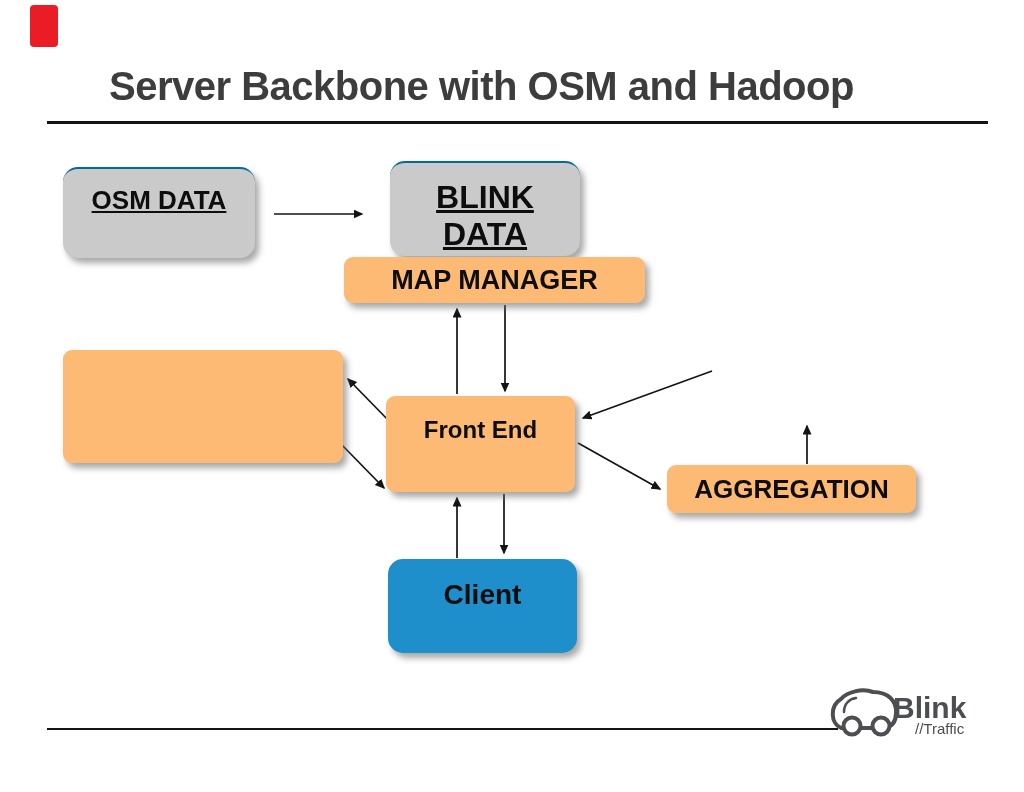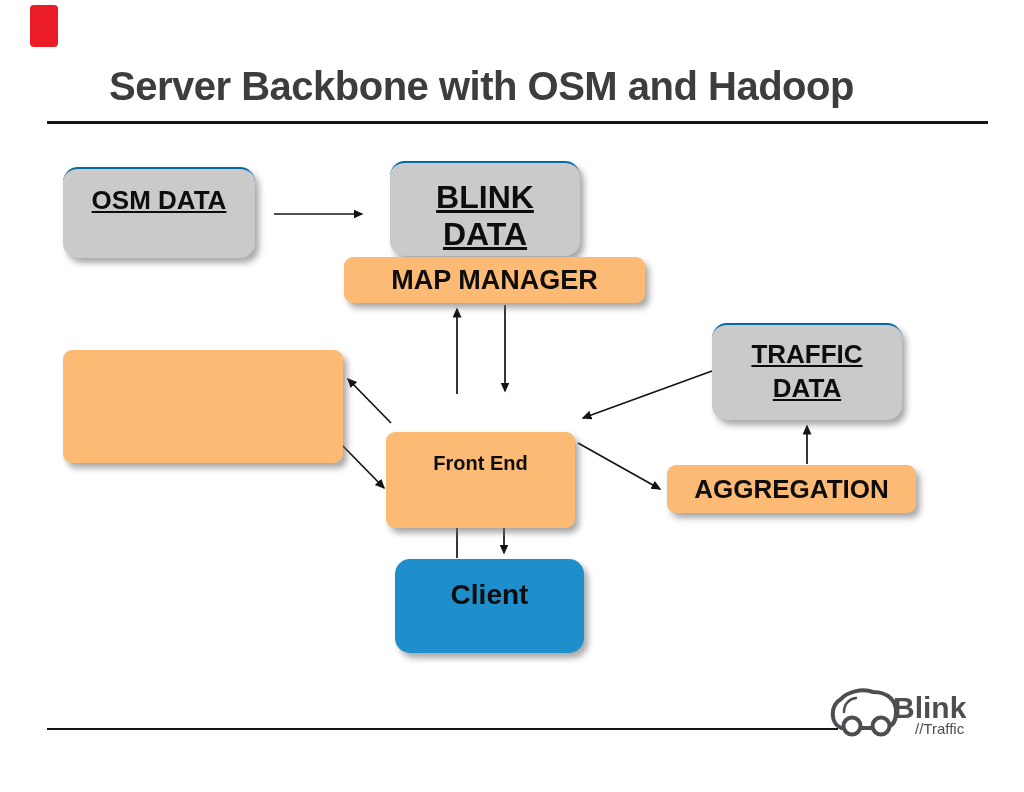--- a/index.html
+++ b/index.html
@@ -29,26 +29,26 @@
   }
   .node{
     position:absolute;
     color:#0d0d0d;font-weight:bold;text-align:center;
     box-shadow:4px 5px 6px rgba(110,110,110,0.6);
     box-sizing:border-box;
   }
   .node .ln{display:block;}
   .gray{background:#cacaca;border-radius:15px;border-top:2px solid #0369a1;text-decoration:underline;}
   .green{background:#fdba74;border-radius:9px;}
-  .blue{background:#1e8fcb;border-radius:15px;margin-left:7px;}
+  .blue{background:#1e8fcb;border-radius:15px;}
   #node-osm{left:63px;top:167px;width:192px;height:91px;font-size:26px;padding-top:16px;}
   #node-blink{left:390px;top:161px;width:190px;height:95px;font-size:32px;padding-top:16px;}
   #node-mapmanager{left:344px;top:257px;width:301px;height:46px;font-size:27px;line-height:46px;}
   #node-uem{left:63px;top:350px;width:280px;height:113px;font-size:27px;padding-top:20px;line-height:34px;}
-  #node-frontend{left:386px;top:396px;width:189px;height:96px;font-size:20px;padding-top:20px;margin-top:36px;}
+  #node-frontend{left:386px;top:396px;width:189px;height:96px;font-size:24px;padding-top:20px;}
   #node-traffic{left:712px;top:323px;width:190px;height:97px;font-size:26px;padding-top:12px;line-height:34px;}
   #node-aggregation{left:667px;top:465px;width:249px;height:48px;font-size:26px;line-height:48px;}
   #node-client{left:388px;top:559px;width:189px;height:94px;font-size:28px;padding-top:20px;}
   #arrow-layer,#logo-layer{position:absolute;left:0;top:0;}
   .logo-text-main{font-size:30px;font-weight:600;fill:#4d4e52;}
   .logo-text-sub{font-size:15px;font-weight:400;fill:#4d4e52;}
 </style>
 </head>
 <body>
 
@@ -91,24 +91,20 @@
     <span>MAP MANAGER</span>
   </div>
 
   <div class="node green" id="node-uem">
   </div>
 
   <div class="node green" id="node-frontend">
     <span>Front End</span>
   </div>
 
-  <div class="node gray" id="node-traffic">
-    <span class="ln">TRAFFIC</span>
-    <span class="ln">DATA</span>
-  </div>
 
   <div class="node green" id="node-aggregation">
     <span>AGGREGATION</span>
   </div>
 
   <div class="node blue" id="node-client">
     <span>Client</span>
   </div>
 
   <div class="bottom-rule"></div>

